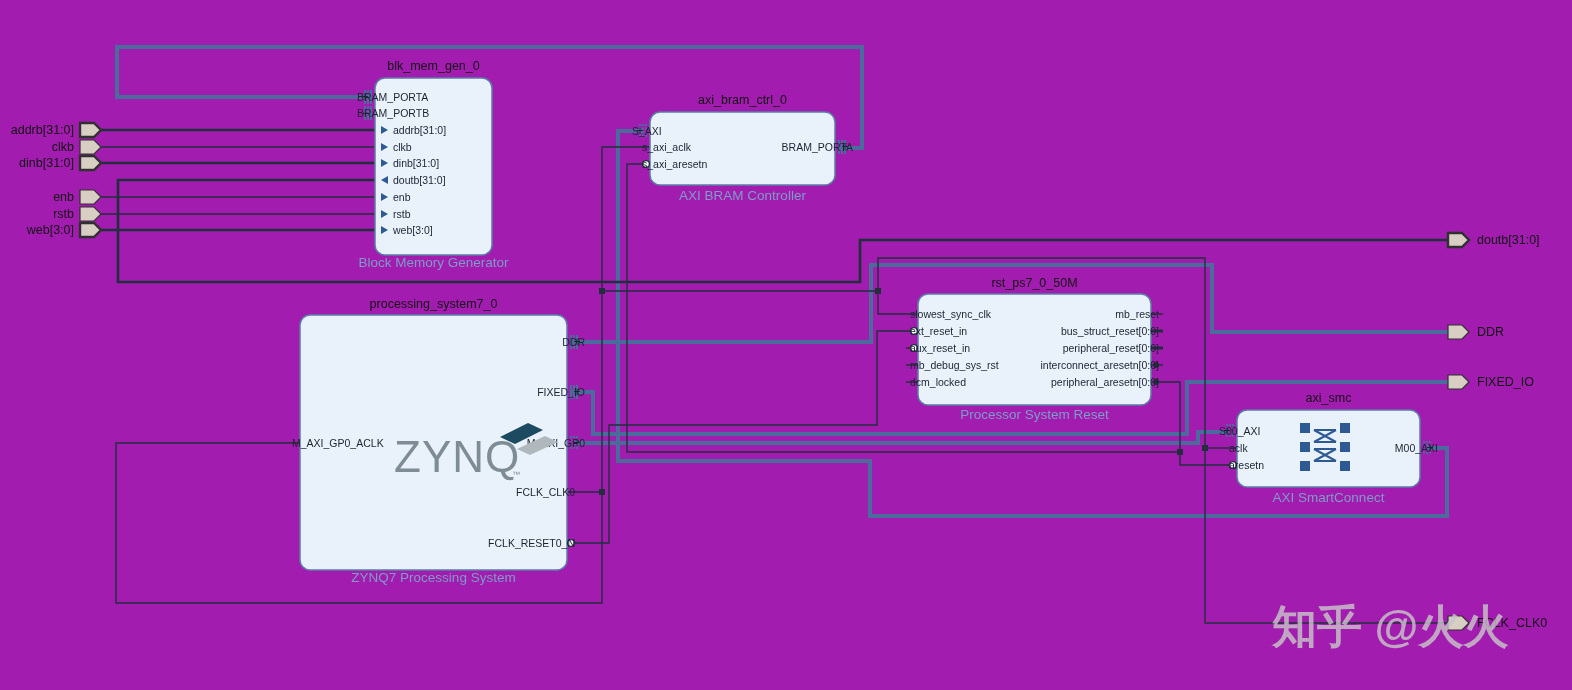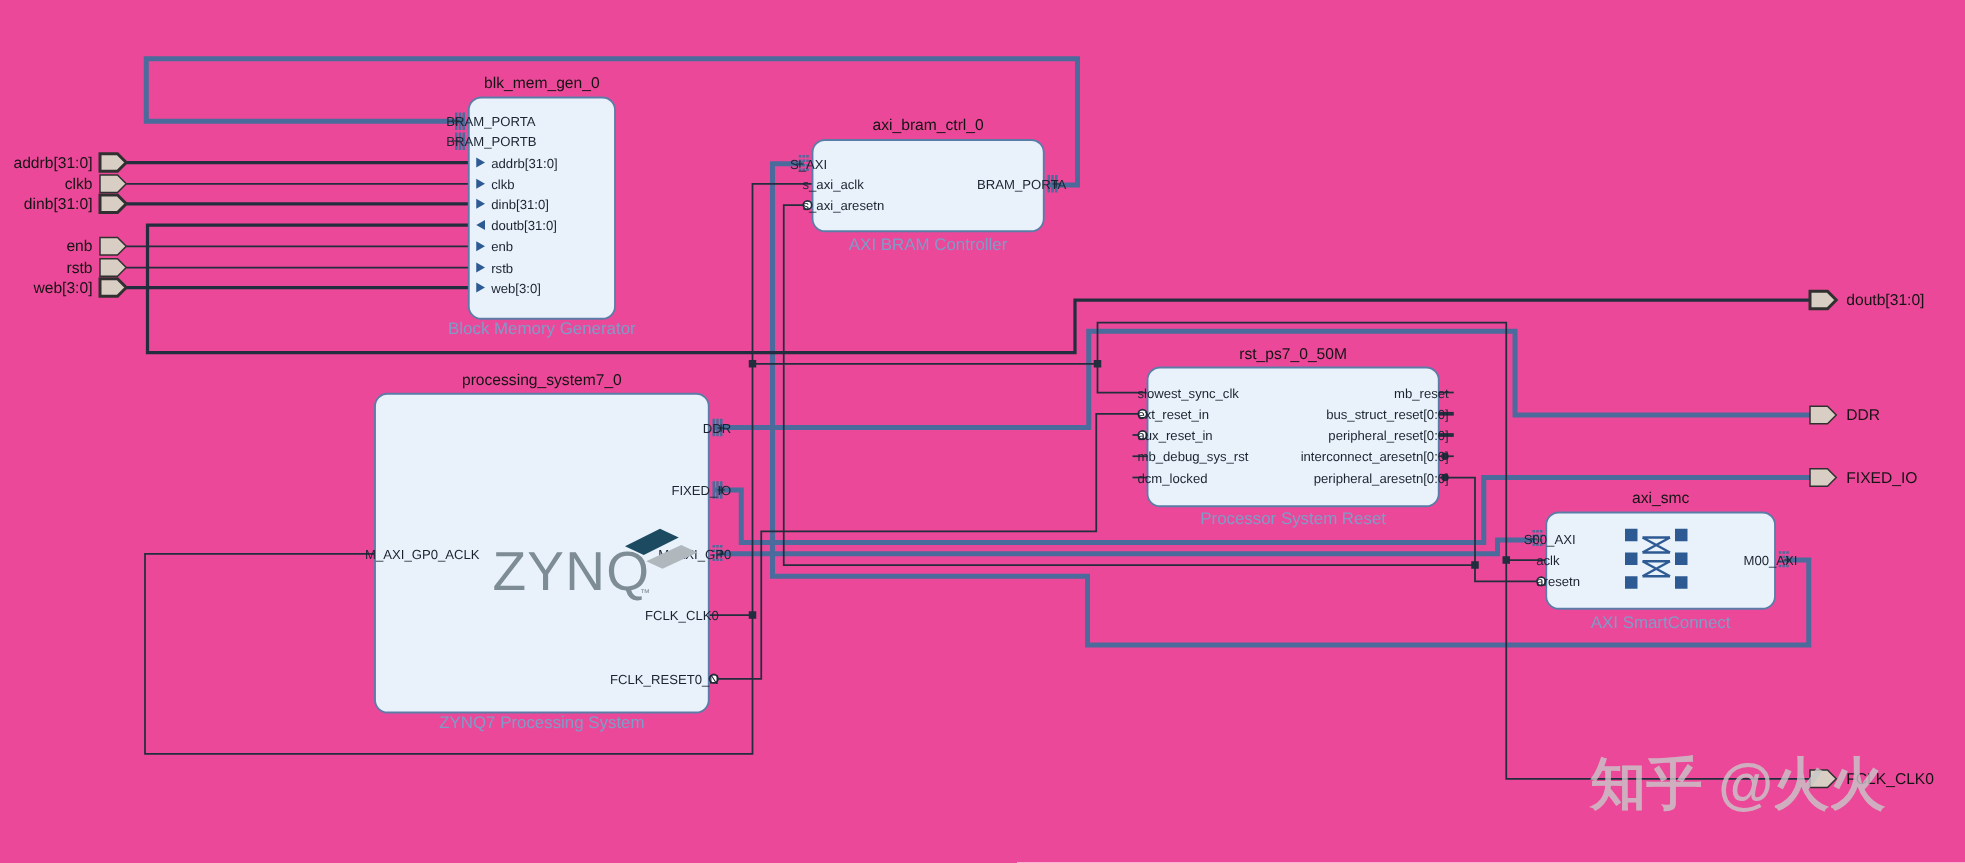--- a/index.html
+++ b/index.html
@@ -1,16 +1,16 @@
 <!DOCTYPE html>
 <html><head>
 <meta charset="utf-8">
 <style>
   html,body{margin:0;padding:0;background:#FFFFFF;}
-  .canvas{position:relative;width:1572px;height:690px;background:#ec4899;overflow:hidden;}
+  .canvas{position:relative;width:1572px;height:690px;background:#a21caf;overflow:hidden;}
   svg text{font-family:"Liberation Sans","DejaVu Sans",sans-serif;}
   .w-thick{stroke:#4A6B9B;stroke-width:4;fill:none;}
   .w-thin{stroke:#222E3D;stroke-width:1.4;fill:none;}
   .w-bus{stroke:#222E3D;stroke-width:2.6;fill:none;}
   .blk{fill:#E9F2FB;stroke:#5C7CA8;stroke-width:1.5;}
   .t-title{font-size:12.5px;fill:#141414;}
   .t-label{font-size:13.5px;fill:#7E9CC8;}
   .t-port{font-size:10.5px;fill:#1A2430;}
   .t-plus{font-size:12px;fill:#1A2430;}
   .t-ext{font-size:12.5px;fill:#141414;}

